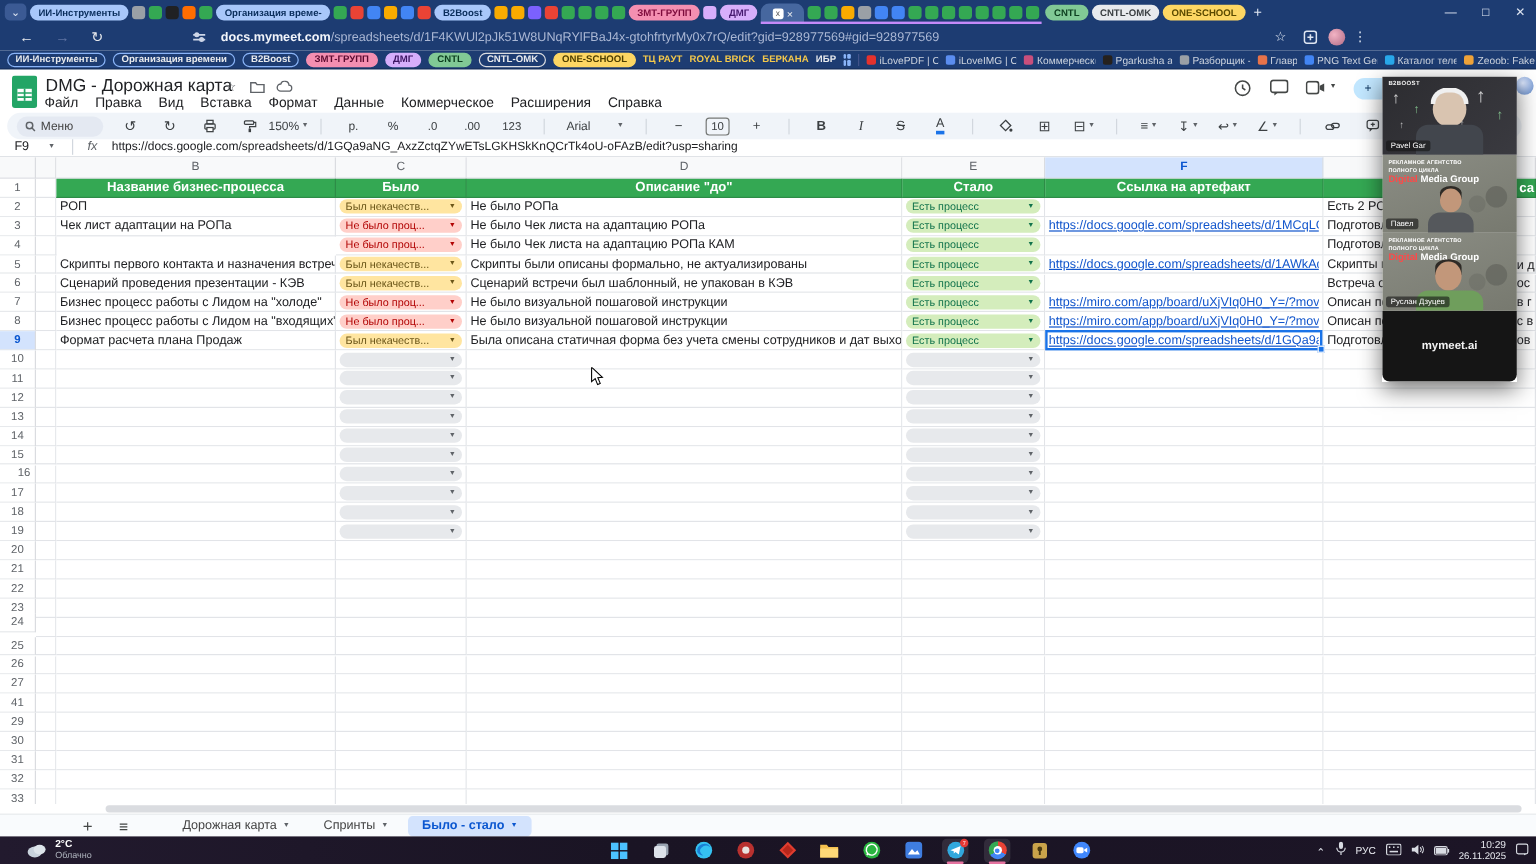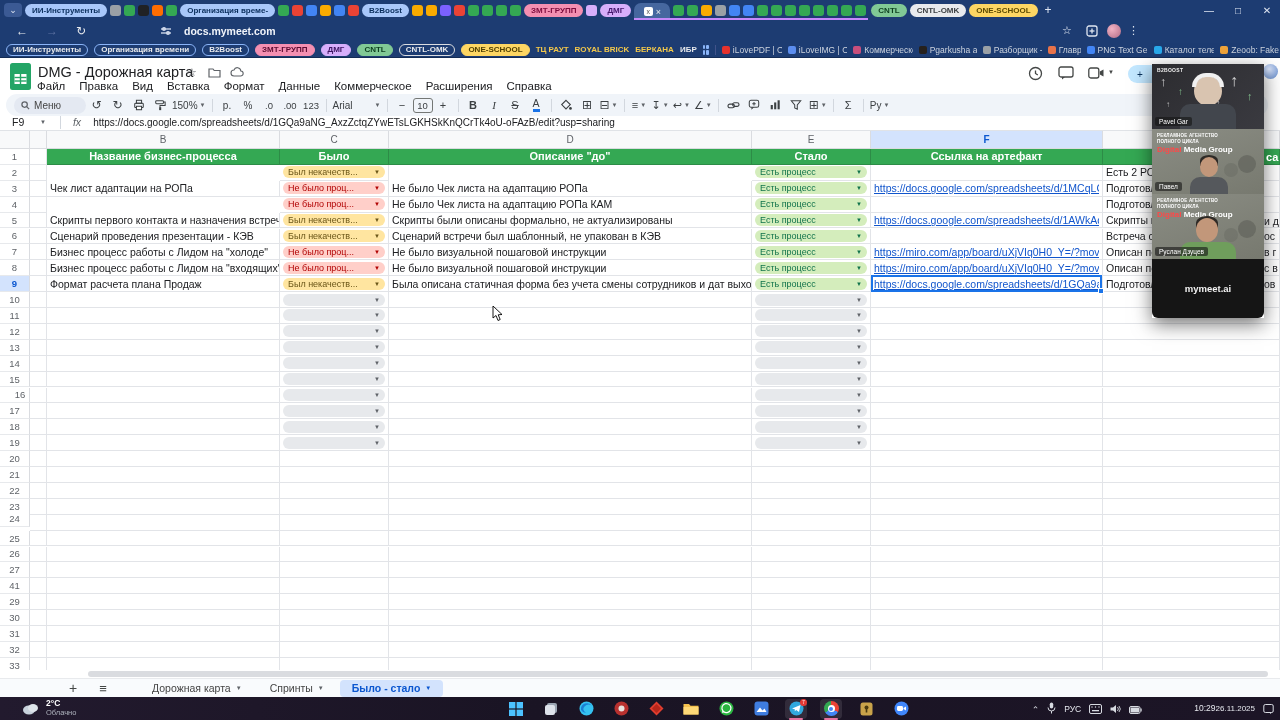--- a/index.html
+++ b/index.html
@@ -17,21 +17,21 @@
   #urlbar{left:0;top:20px;width:1280px;height:22px;background:#1d3c72}
   #bookmarks{left:0;top:42px;width:1280px;height:16px;background:#1d3c72;display:flex;align-items:center;padding-left:6px;gap:6px;border-bottom:1px solid #142c55}
   .bmpill{height:12px;border-radius:6px;font-size:8px;font-weight:bold;padding:0 6px;display:flex;align-items:center;white-space:nowrap}
   .bmtxt{font-size:8px;font-weight:bold;white-space:nowrap}
   .bmfav{display:flex;align-items:center;gap:3px;max-width:92px;overflow:hidden}
   .bmfav .dot{width:8px;height:8px;border-radius:2px;flex:0 0 auto}
   .bmfav .lbl{font-size:8.5px;color:#ccd3de;white-space:nowrap;overflow:hidden}
   
   #app{left:0;top:58px;width:1280px;height:639px;background:#fff}
   .menu-item{font-size:11.5px;color:#202124;padding:2px 7px;border-radius:4px}
-  #toolbar{left:6px;top:36px;width:1262px;height:22px;background:#f0f4f9;border-radius:11px;display:flex;align-items:center;padding:0 8px;gap:0;overflow:hidden}
+  #toolbar{left:6px;top:36px;width:1262px;height:22px;background:#f0f4f9;border-radius:11px;display:flex;align-items:center;padding:0 8px;gap:12px;overflow:hidden}
   .tb{height:18px;min-width:21px;display:flex;align-items:center;justify-content:center;color:#3c4043;font-size:10.5px;border-radius:4px;padding:0 2px}
   .tb .arr{font-size:6px;margin-left:2px;color:#5f6368}
   .tsep{width:1px;height:13px;background:#d2d7de;margin:0 4px;flex:0 0 auto}
   #formulabar{left:0;top:56px;width:1280px;height:17px;border-bottom:1px solid #e0e3e7;display:flex;align-items:center}
   
   .hdrcell{position:absolute;background:#f8f9fa;border-right:1px solid #dadce0;border-bottom:1px solid #dadce0;color:#5f6368;font-size:10px;display:flex;align-items:center;justify-content:center}
   .rown{position:absolute;left:0;width:30px;border-right:1px solid #dadce0;border-bottom:1px solid #e7e9ec;background:#fff;color:#5f6368;font-size:9.5px;display:flex;align-items:center;justify-content:center}
   .cell{position:absolute;border-right:1px solid #e2e4e8;border-bottom:1px solid #e2e4e8;font-size:10.5px;color:#202124;display:flex;align-items:center;padding:0 3px;white-space:nowrap;overflow:hidden;background:#fff}
   .chip{height:12px;border-radius:7px;font-size:9px;display:flex;align-items:center;justify-content:space-between;padding:0 5px;width:100%;overflow:hidden;white-space:nowrap}
   .chip .ar{font-size:6px;margin-left:3px}
@@ -122,20 +122,21 @@
     <svg class="abs" style="left:160px;top:5px" width="12" height="12" viewBox="0 0 12 12">
         <g stroke="#cdd6e8" stroke-width="1.4" fill="none">
           <line x1="1" y1="4" x2="11" y2="4"></line>
           <line x1="1" y1="8" x2="11" y2="8"></line>
           <circle cx="4" cy="4" r="1.4" fill="#cdd6e8"></circle>
           <circle cx="8" cy="8" r="1.4" fill="#cdd6e8"></circle>
         </g>
       </svg>
     <div class="abs flex clip" style="left:184px;top:0;height:22px;width:860px;font-size:10.5px">
       <span style="color:#f1f4fa;font-weight:bold">docs.mymeet.com</span>
+        <span style="color:#aab7d4">/spreadsheets/d/1F4KWUl2pJk51W8UNqRYlFBaJ4x-gtohfrtyrMy0x7rQ/edit?gid=928977569#gid=928977569</span>
     </div>
     <span class="abs" style="left:1062px;top:4px;color:#dfe6f2;font-size:11px">☆</span>
     <svg class="abs" style="left:1086px;top:5px" width="12" height="12" viewBox="0 0 12 12">
         <rect x="1" y="1" width="10" height="10" rx="2" fill="none" stroke="#dfe6f2" stroke-width="1.3"></rect>
         <line x1="6" y1="3.5" x2="6" y2="8.5" stroke="#dfe6f2" stroke-width="1.3"></line>
         <line x1="3.5" y1="6" x2="8.5" y2="6" stroke="#dfe6f2" stroke-width="1.3"></line>
       </svg>
     <div class="abs" style="left:1107px;top:4px;width:14px;height:14px;border-radius:50%;background:radial-gradient(circle at 35% 35%,#f2b3c4,#b06a85)"></div>
     <span class="abs" style="left:1128px;top:4px;color:#dfe6f2;font-size:11px">⋮</span>
   </div>
@@ -417,26 +418,28 @@
         <div class="cell" style="left: 30px; top: 18px; width: 17px; height: 15.9px;"></div>
         <div class="cell" style="left: 47px; top: 18px; width: 233px; height: 15.9px; background: rgb(52, 168, 83); color: rgb(255, 255, 255); font-weight: bold; font-size: 11px; justify-content: center; border-right: 1px solid rgb(45, 140, 71); border-bottom: 1px solid rgb(45, 140, 71);">Название бизнес-процесса</div>
         <div class="cell" style="left: 280px; top: 18px; width: 109px; height: 15.9px; background: rgb(52, 168, 83); color: rgb(255, 255, 255); font-weight: bold; font-size: 11px; justify-content: center; border-right: 1px solid rgb(45, 140, 71); border-bottom: 1px solid rgb(45, 140, 71);">Было</div>
         <div class="cell" style="left: 389px; top: 18px; width: 363px; height: 15.9px; background: rgb(52, 168, 83); color: rgb(255, 255, 255); font-weight: bold; font-size: 11px; justify-content: center; border-right: 1px solid rgb(45, 140, 71); border-bottom: 1px solid rgb(45, 140, 71);">Описание "до"</div>
         <div class="cell" style="left: 752px; top: 18px; width: 119px; height: 15.9px; background: rgb(52, 168, 83); color: rgb(255, 255, 255); font-weight: bold; font-size: 11px; justify-content: center; border-right: 1px solid rgb(45, 140, 71); border-bottom: 1px solid rgb(45, 140, 71);">Стало</div>
         <div class="cell" style="left: 871px; top: 18px; width: 232px; height: 15.9px; background: rgb(52, 168, 83); color: rgb(255, 255, 255); font-weight: bold; font-size: 11px; justify-content: center; border-right: 1px solid rgb(45, 140, 71); border-bottom: 1px solid rgb(45, 140, 71);">Ссылка на артефакт</div>
         <div class="cell" style="left: 1103px; top: 18px; width: 177px; height: 15.9px; background: rgb(52, 168, 83); color: rgb(255, 255, 255); font-weight: bold; font-size: 11px; justify-content: center; border-right: 1px solid rgb(45, 140, 71); border-bottom: 1px solid rgb(45, 140, 71);"></div>
         <div style="position: absolute; left: 1266px; top: 18px; height: 15.9px; display: flex; align-items: center; color: rgb(255, 255, 255); font-weight: bold; font-size: 11px; z-index: 60;">са</div>
         <div class="rown" style="top: 33.9px; height: 15.9px;">2</div>
         <div class="cell" style="left: 30px; top: 33.9px; width: 17px; height: 15.9px;"></div>
+        <div class="cell" style="left: 47px; top: 33.9px; width: 233px; height: 15.9px;">РОП</div>
         <div class="cell" style="left: 280px; top: 33.9px; width: 109px; height: 15.9px;">
           <div class="chip" style="background: rgb(255, 229, 160); color: rgb(107, 86, 24);">
             <span style="overflow: hidden;">Был некачеств...</span>
             <span class="ar">▼</span>
           </div>
         </div>
+        <div class="cell" style="left: 389px; top: 33.9px; width: 363px; height: 15.9px;">Не было РОПа</div>
         <div class="cell" style="left: 752px; top: 33.9px; width: 119px; height: 15.9px;">
           <div class="chip" style="background: rgb(212, 237, 188); color: rgb(17, 115, 75);">
             <span style="overflow: hidden;">Есть процесс</span>
             <span class="ar">▼</span>
           </div>
         </div>
         <div class="cell" style="left: 871px; top: 33.9px; width: 232px; height: 15.9px;"></div>
         <div class="cell" style="left: 1103px; top: 33.9px; width: 177px; height: 15.9px;">Есть 2 РО</div>
         <div class="rown" style="top: 49.8px; height: 15.9px;">3</div>
         <div class="cell" style="left: 30px; top: 49.8px; width: 17px; height: 15.9px;"></div>
@@ -1002,21 +1005,21 @@
           </svg></div>
         <div><svg width="11" height="10" viewBox="0 0 11 10">
             <path d="M0.5 3.5 H3 L6 1 V9 L3 6.5 H0.5 Z" fill="#d8dbe2"></path>
             <path d="M7.5 3 a3 3 0 0 1 0 4 M9 2 a4.5 4.5 0 0 1 0 6" stroke="#d8dbe2" stroke-width="0.9" fill="none"></path>
           </svg></div>
         <div><svg width="13" height="8" viewBox="0 0 13 8">
             <rect x="0.5" y="0.5" width="10.5" height="7" rx="1.5" fill="none" stroke="#d8dbe2"></rect>
             <rect x="1.5" y="1.5" width="8.5" height="5" fill="#d8dbe2"></rect>
             <rect x="11.5" y="2.5" width="1.2" height="3" fill="#d8dbe2"></rect>
           </svg></div>
-        <div style="display: flex; flex-direction: row; align-items: flex-end; line-height: 9px; margin-left: 44px;">
+        <div style="display: flex; flex-direction: column; align-items: flex-end; line-height: 9px;">
           <div style="color: rgb(230, 232, 238); font-size: 8.5px;">10:29</div>
           <div style="color: rgb(230, 232, 238); font-size: 8px;">26.11.2025</div>
         </div>
         <div><svg width="11" height="11" viewBox="0 0 11 11">
             <rect x="0.8" y="1.5" width="9.4" height="8" rx="1.5" fill="none" stroke="#d8dbe2"></rect>
             <path d="M7 9.5 L7 11 L9 9.5" fill="#d8dbe2"></path>
           </svg></div>
       </div>
     </div>
 

